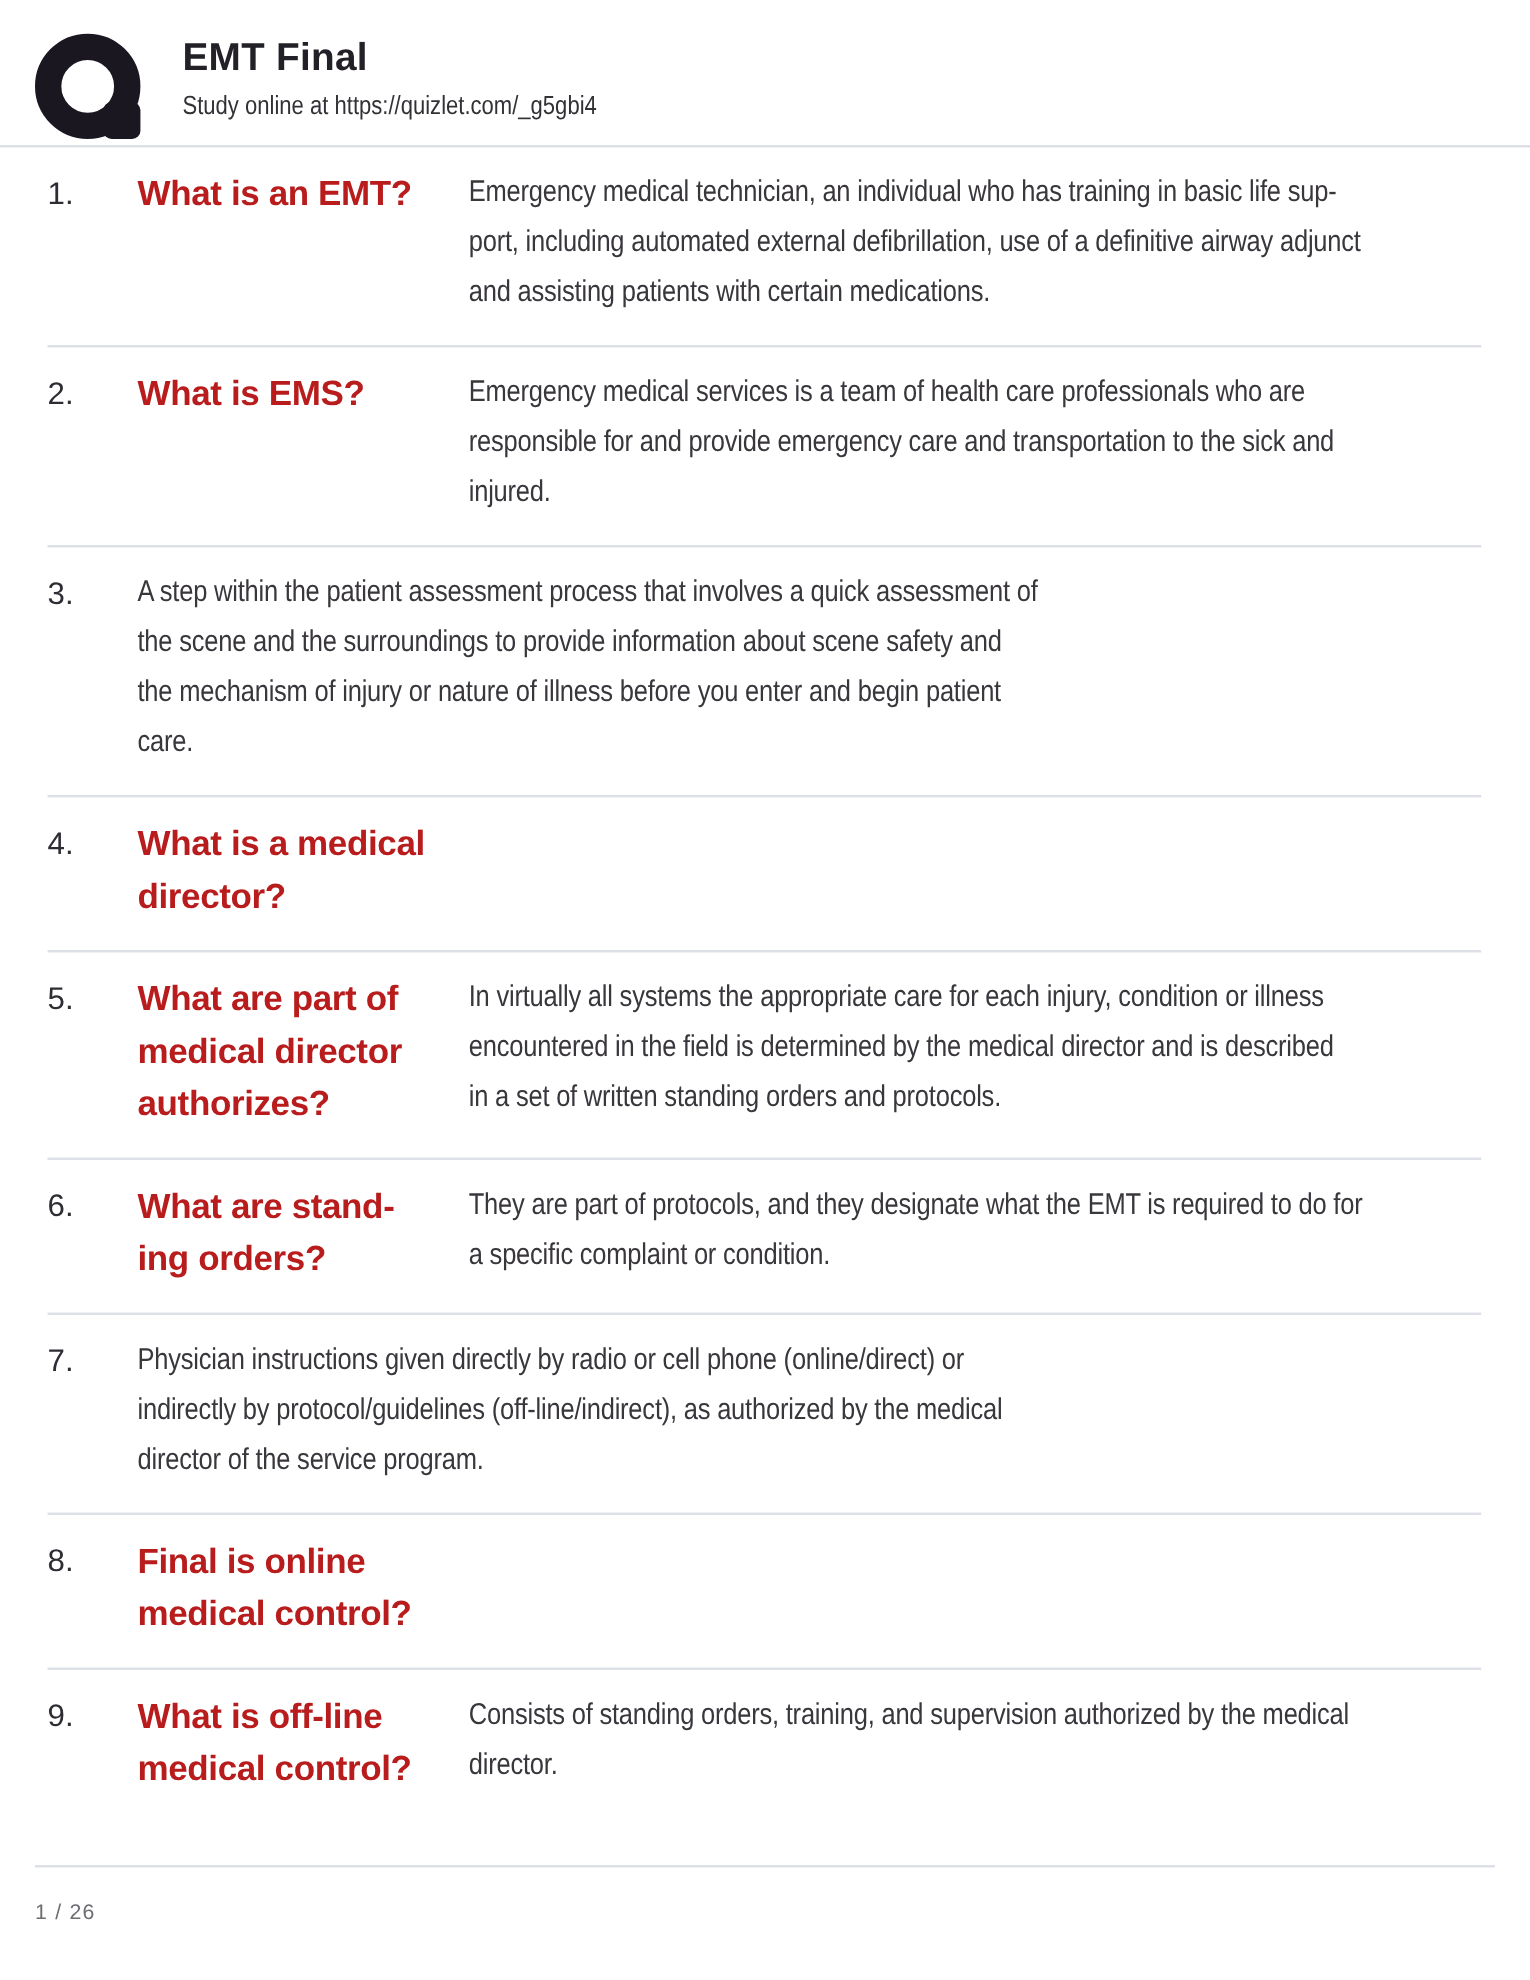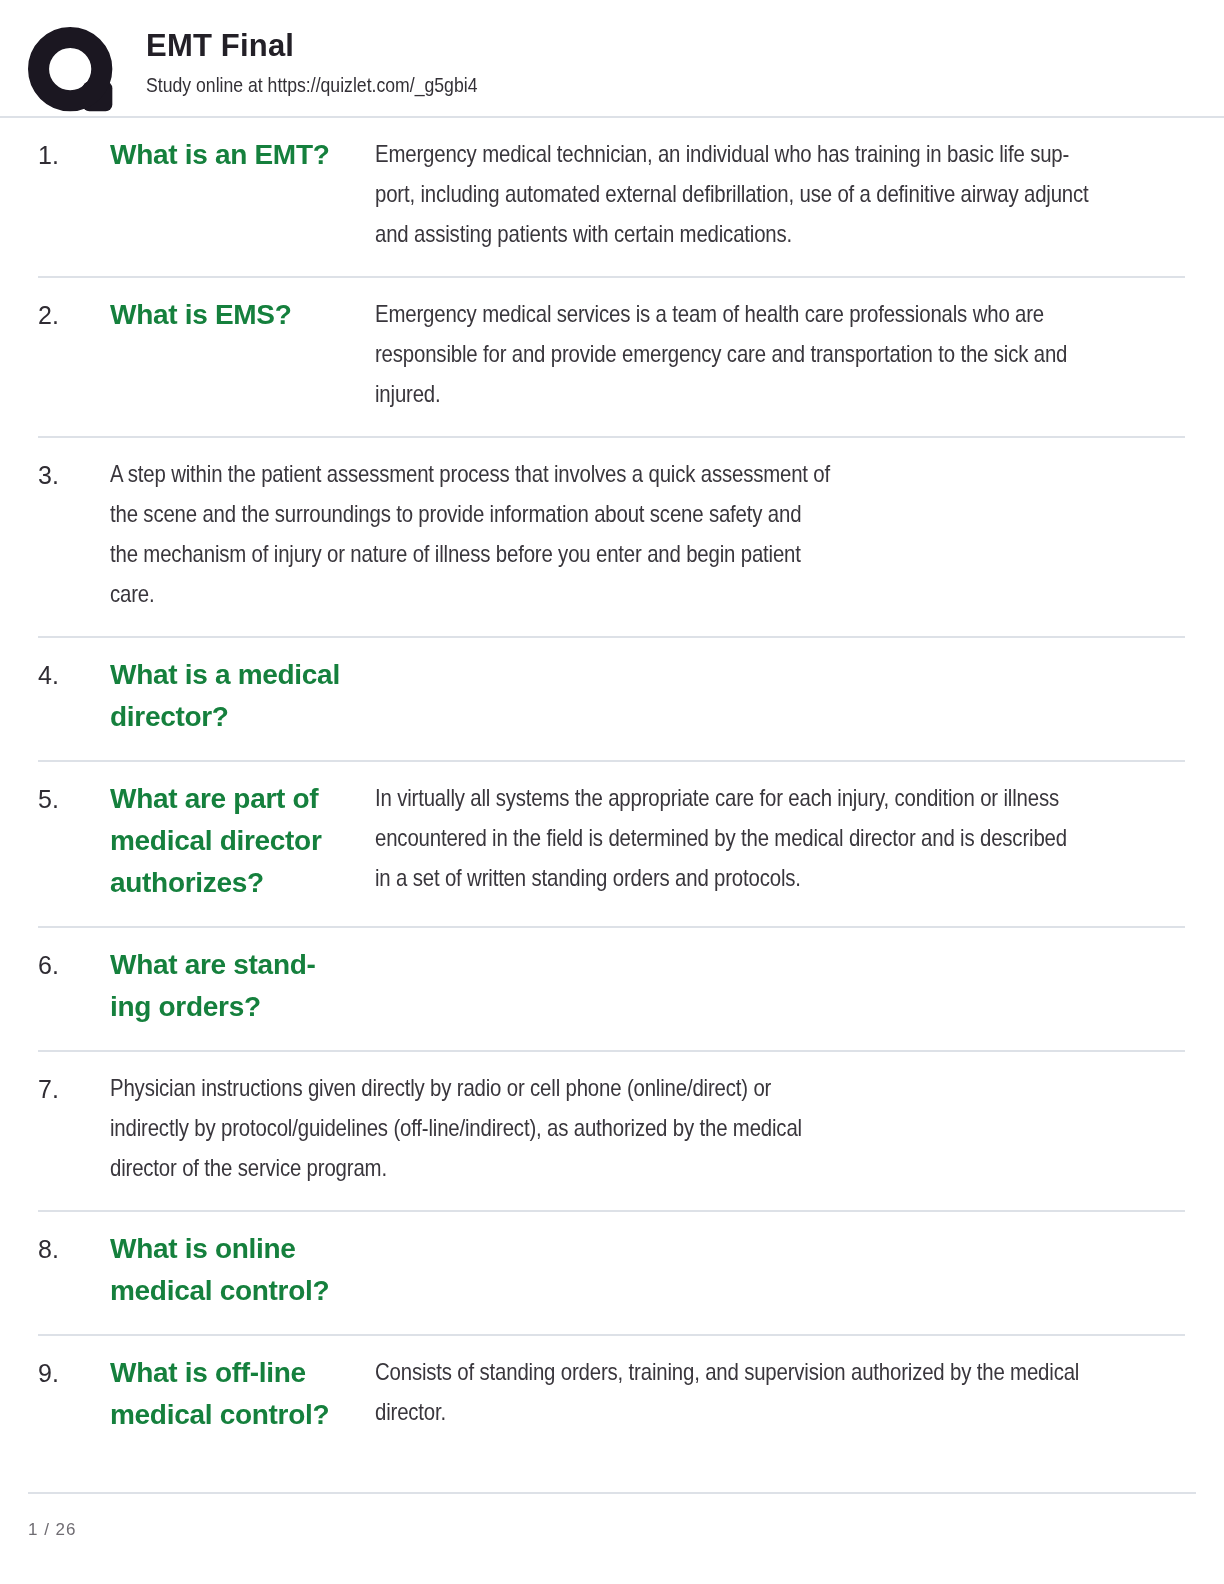--- a/index.html
+++ b/index.html
@@ -62,21 +62,21 @@
     font-weight:300;
     color:#2f2c33;
     line-height:42px;
   }
   .card-term{
     flex:0 0 265px;
     padding-right:8px;
     font-size:28px;
     font-weight:700;
     letter-spacing:-0.3px;
-    color:#15803d;
+    color:#b91c1c;
     line-height:42px;
     white-space:pre-line;
   }
   .card-definition{flex:1 1 auto;overflow:visible;}
   .def-text{
     display:block;
     width:118%;
     font-size:24px;
     font-weight:300;
     letter-spacing:-0.2px;
@@ -164,34 +164,38 @@
         <span class="def-text">In virtually all systems the appropriate care for each injury, condition or illness
 encountered in the field is determined by the medical director and is described
 in a set of written standing orders and protocols.</span>
       </div>
     </div>
 
     <div class="card-row">
       <div class="card-number">6.</div>
       <div class="card-term">What are stand-
 ing orders?</div>
+      <div class="card-definition">
+        <span class="def-text">They are part of protocols, and they designate what the EMT is required to do for
+a specific complaint or condition.</span>
+      </div>
     </div>
 
     <div class="card-row">
       <div class="card-number">7.</div>
       <div class="card-definition">
         <span class="def-text">Physician instructions given directly by radio or cell phone (online/direct) or
 indirectly by protocol/guidelines (off-line/indirect), as authorized by the medical
 director of the service program.</span>
       </div>
     </div>
 
     <div class="card-row">
       <div class="card-number">8.</div>
-      <div class="card-term">What is online
+      <div class="card-term">Final is online
 medical control?</div>
     </div>
 
     <div class="card-row" style="border-bottom:none;">
       <div class="card-number">9.</div>
       <div class="card-term">What is off-line
 medical control?</div>
       <div class="card-definition">
         <span class="def-text">Consists of standing orders, training, and supervision authorized by the medical
 director.</span>

